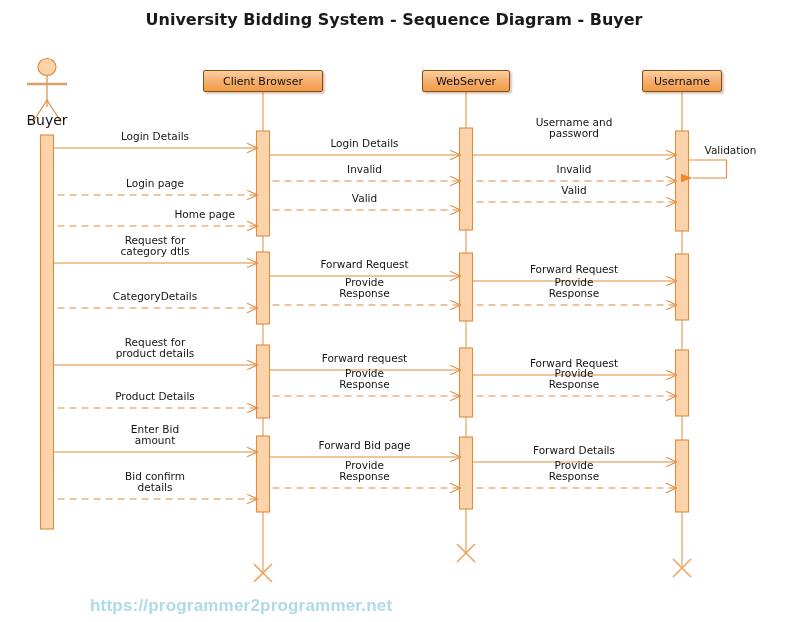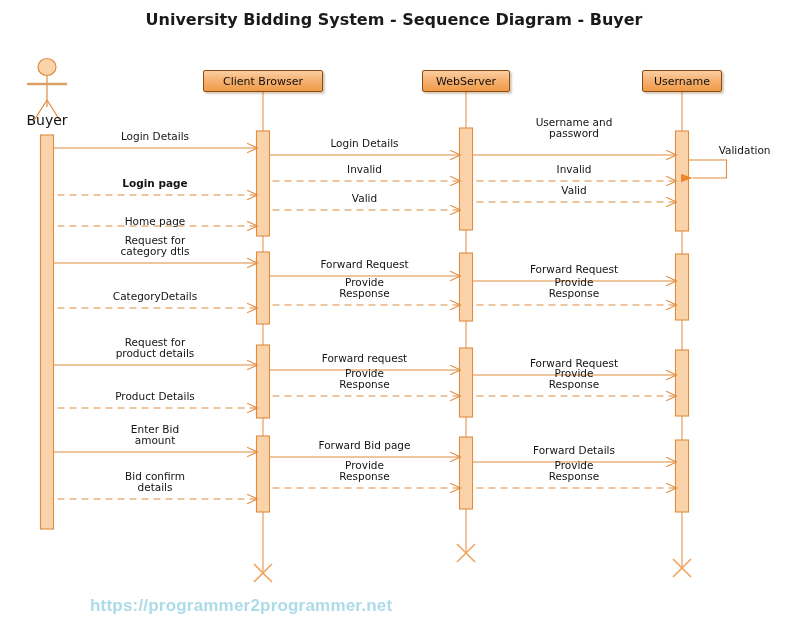--- a/index.html
+++ b/index.html
@@ -154,27 +154,27 @@
 
 <div id="overlay">
     <div class="actor-label" style="left: 7px; top: 112px; width: 80px;">Buyer</div>
     <div class="head-box" style="left: 202.8px; top: 70px; width: 120.4px; height: 22px;">Client Browser</div>
     <div class="head-box" style="left: 422.3px; top: 70px; width: 87.4px; height: 22px;">WebServer</div>
     <div class="head-box" style="left: 641.6px; top: 70px; width: 80.8px; height: 22px;">Username</div>
     <div class="msg-label" style="left: 75px; top: 131px; width: 160px;">Login Details</div>
     <div class="msg-label" style="left: 284.5px; top: 138px; width: 160px;">Login Details</div>
     <div class="msg-label" style="left: 494px; top: 117px; width: 160px;">Username and
 password</div>
-    <div class="msg-label" style="left: 690.5px; top: 145px; width: 80px; text-align: right;">Validation</div>
+    <div class="msg-label" style="left: 690.5px; top: 145px; width: 80px; text-align: center;">Validation</div>
     <div class="msg-label" style="left: 494px; top: 164px; width: 160px;">Invalid</div>
     <div class="msg-label" style="left: 284.5px; top: 164px; width: 160px;">Invalid</div>
-    <div class="msg-label" style="left: 75px; top: 178px; width: 160px; font-weight: bold;">Login page</div>
+    <div class="msg-label" style="left: 75px; top: 178px; width: 160px;">Login page</div>
     <div class="msg-label" style="left: 494px; top: 185px; width: 160px;">Valid</div>
     <div class="msg-label" style="left: 284.5px; top: 193px; width: 160px;">Valid</div>
-    <div class="msg-label" style="left: 75px; top: 216px; width: 160px;">Home page</div>
+    <div class="msg-label" style="left: 75px; top: 209px; width: 160px; text-align: right;">Home page</div>
     <div class="msg-label" style="left: 75px; top: 235px; width: 160px;">Request for
 category dtls</div>
     <div class="msg-label" style="left: 284.5px; top: 259px; width: 160px;">Forward Request</div>
     <div class="msg-label" style="left: 494px; top: 264px; width: 160px;">Forward Request</div>
     <div class="msg-label" style="left: 494px; top: 277px; width: 160px;">Provide
 Response</div>
     <div class="msg-label" style="left: 284.5px; top: 277px; width: 160px;">Provide
 Response</div>
     <div class="msg-label" style="left: 75px; top: 291px; width: 160px;">CategoryDetails</div>
     <div class="msg-label" style="left: 75px; top: 337px; width: 160px;">Request for

